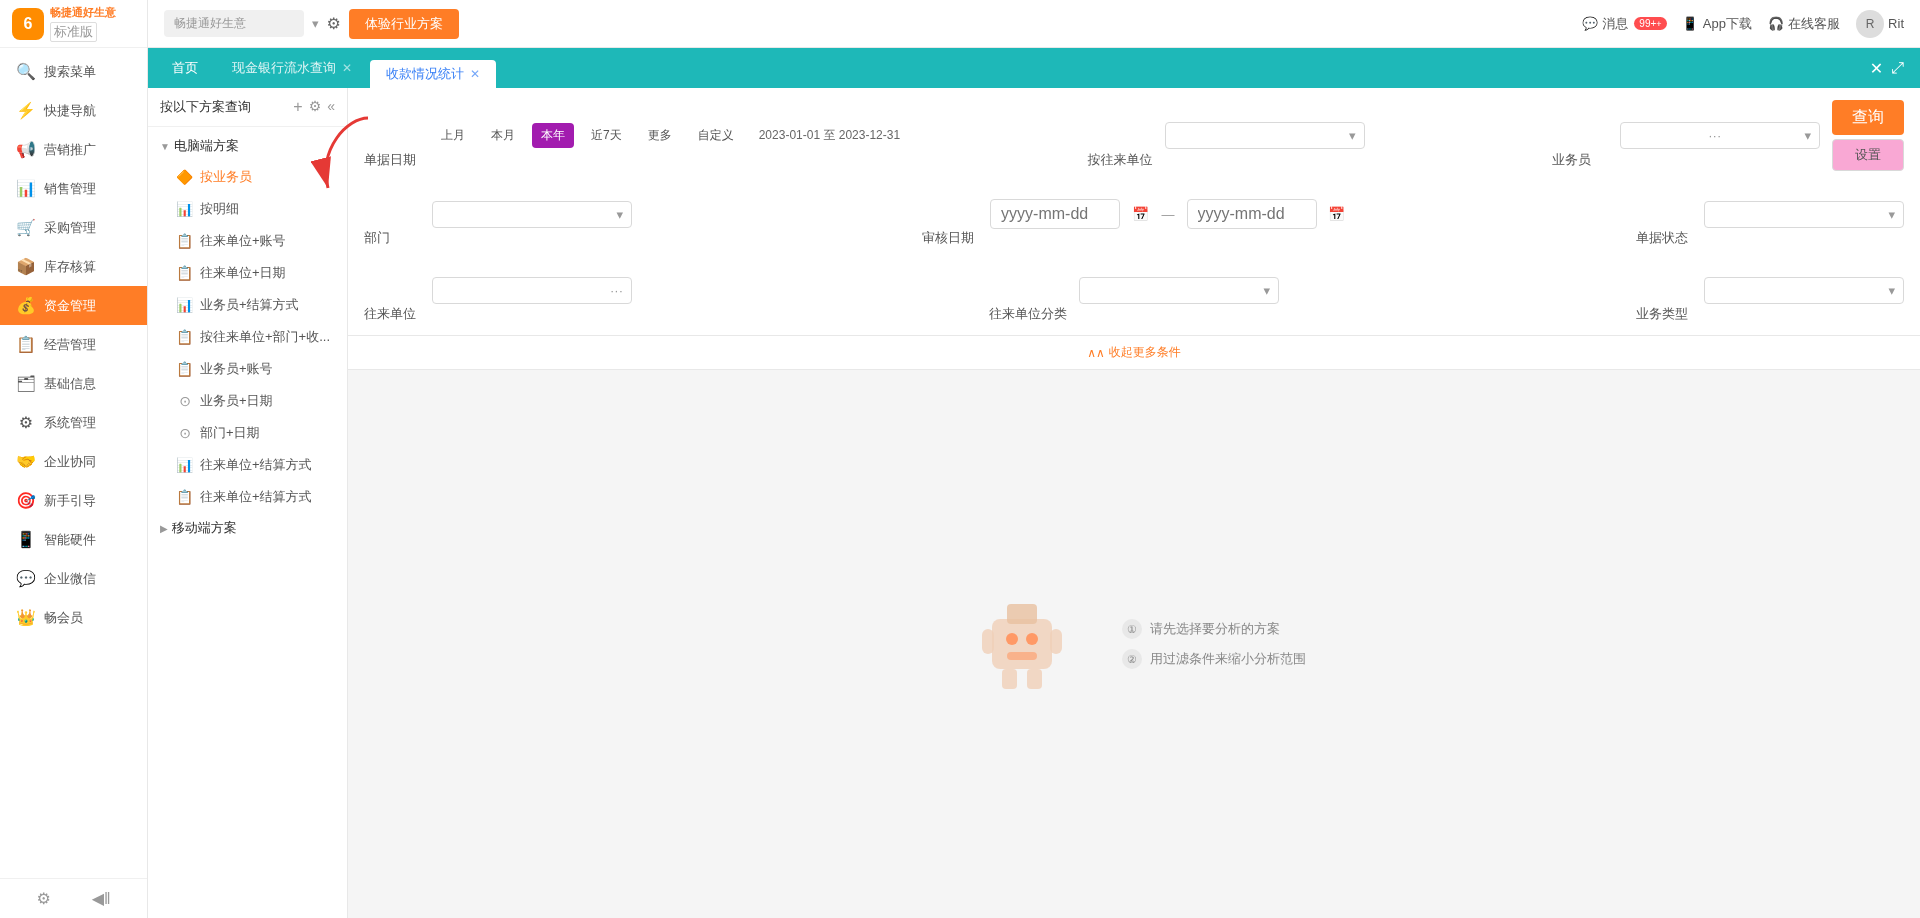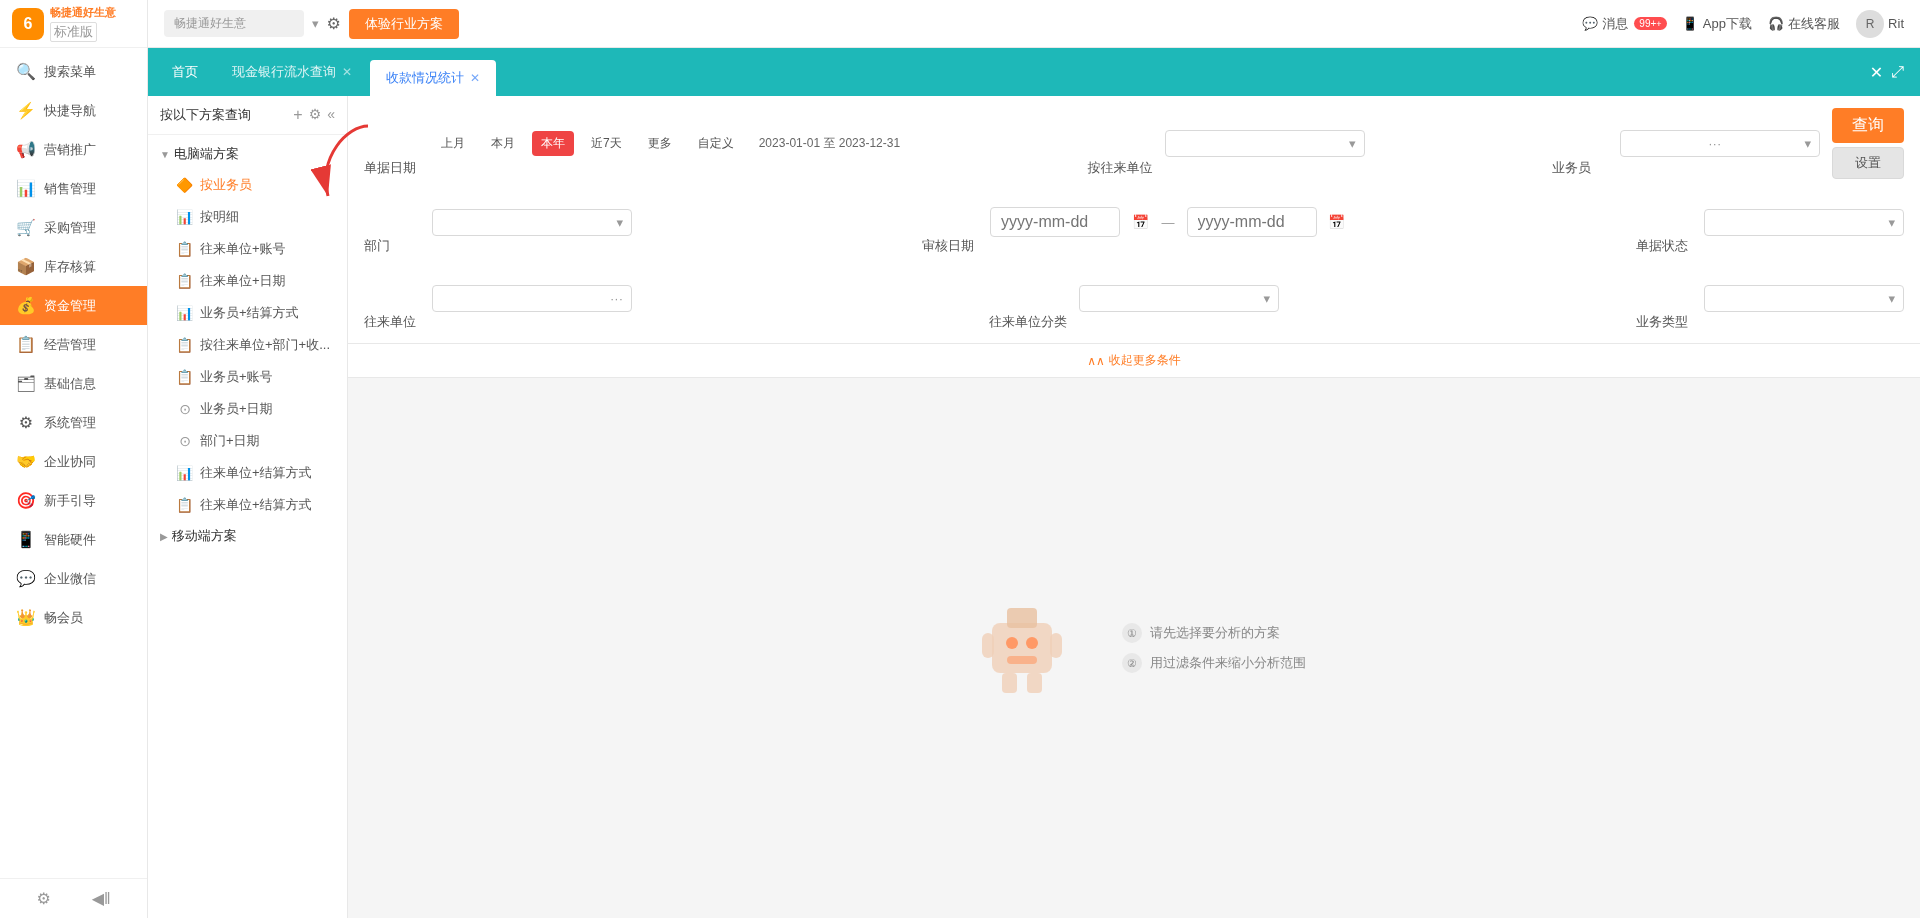--- a/index.html
+++ b/index.html
@@ -91,21 +91,21 @@
       color: #fff;
       font-size: 10px;
       border-radius: 8px;
       padding: 1px 5px;
       margin-left: 2px;
     }
     .badge-plus { font-size: 9px; }
 
     
     .tabbar {
-      height: 48px;
+      height: 40px;
       background: #1eb8b8;
       display: flex;
       align-items: stretch;
       padding: 0 8px;
       gap: 2px;
       position: relative;
     }
     .tab {
       display: flex;
       align-items: center;
@@ -221,21 +221,21 @@
     .filter-label { color: #555; font-size: 13px; min-width: 56px; flex-shrink: 0; margin-top: 48px; }
     .date-tabs { display: flex; gap: 8px; }
     .date-tab {
       padding: 3px 8px;
       font-size: 12px;
       color: #555;
       cursor: pointer;
       border: 1px solid transparent;
     }
     .date-tab.active {
-      background: #ef4444;
+      background: #a21caf;
       color: #fff;
       border-radius: 4px;
     }
     .date-range { color: #666; font-size: 12px; margin-left: 4px; }
     .filter-select {
       border: 1px solid #d9d9d9;
       border-radius: 4px;
       padding: 5px 8px;
       font-size: 13px;
       color: #555;
@@ -261,21 +261,21 @@
     .btn-query {
       background: #ff7d26;
       color: #fff;
       border: none;
       border-radius: 4px;
       padding: 7px 20px;
       font-size: 16px;
       cursor: pointer;
     }
     .btn-settings {
-      background: #e5e5e5;
+      background: #f9a8d4;
       color: #555;
       border: 1px solid #d9d9d9;
       border-radius: 4px;
       padding: 6px 16px;
       font-size: 13px;
       cursor: pointer;
     }
     .query-buttons { display: flex; flex-direction: column; gap: 4px; }
     .collapse-bar {
       display: flex;

